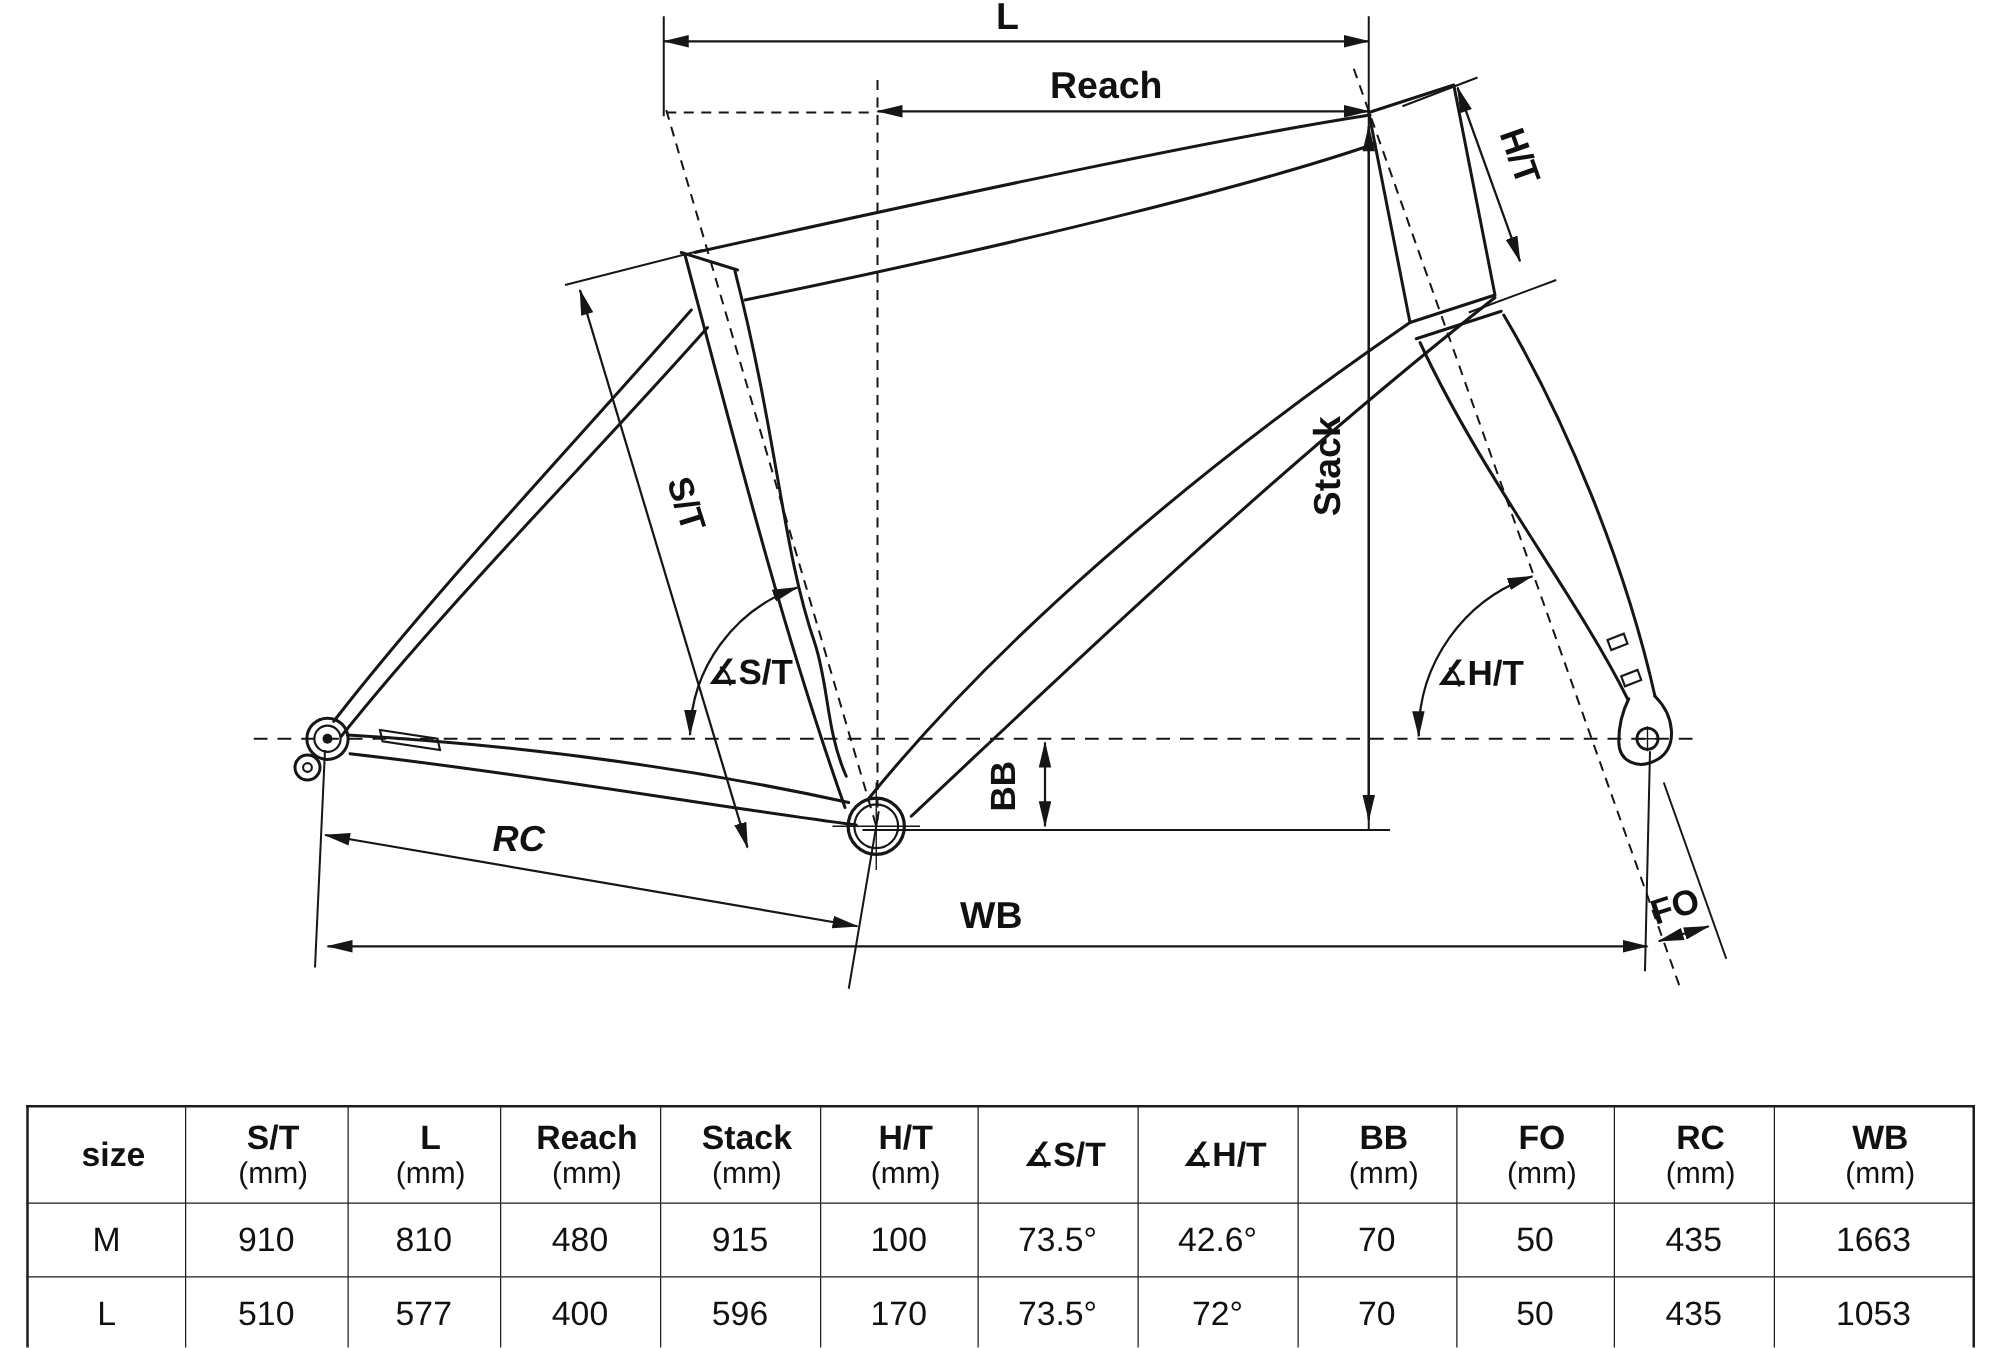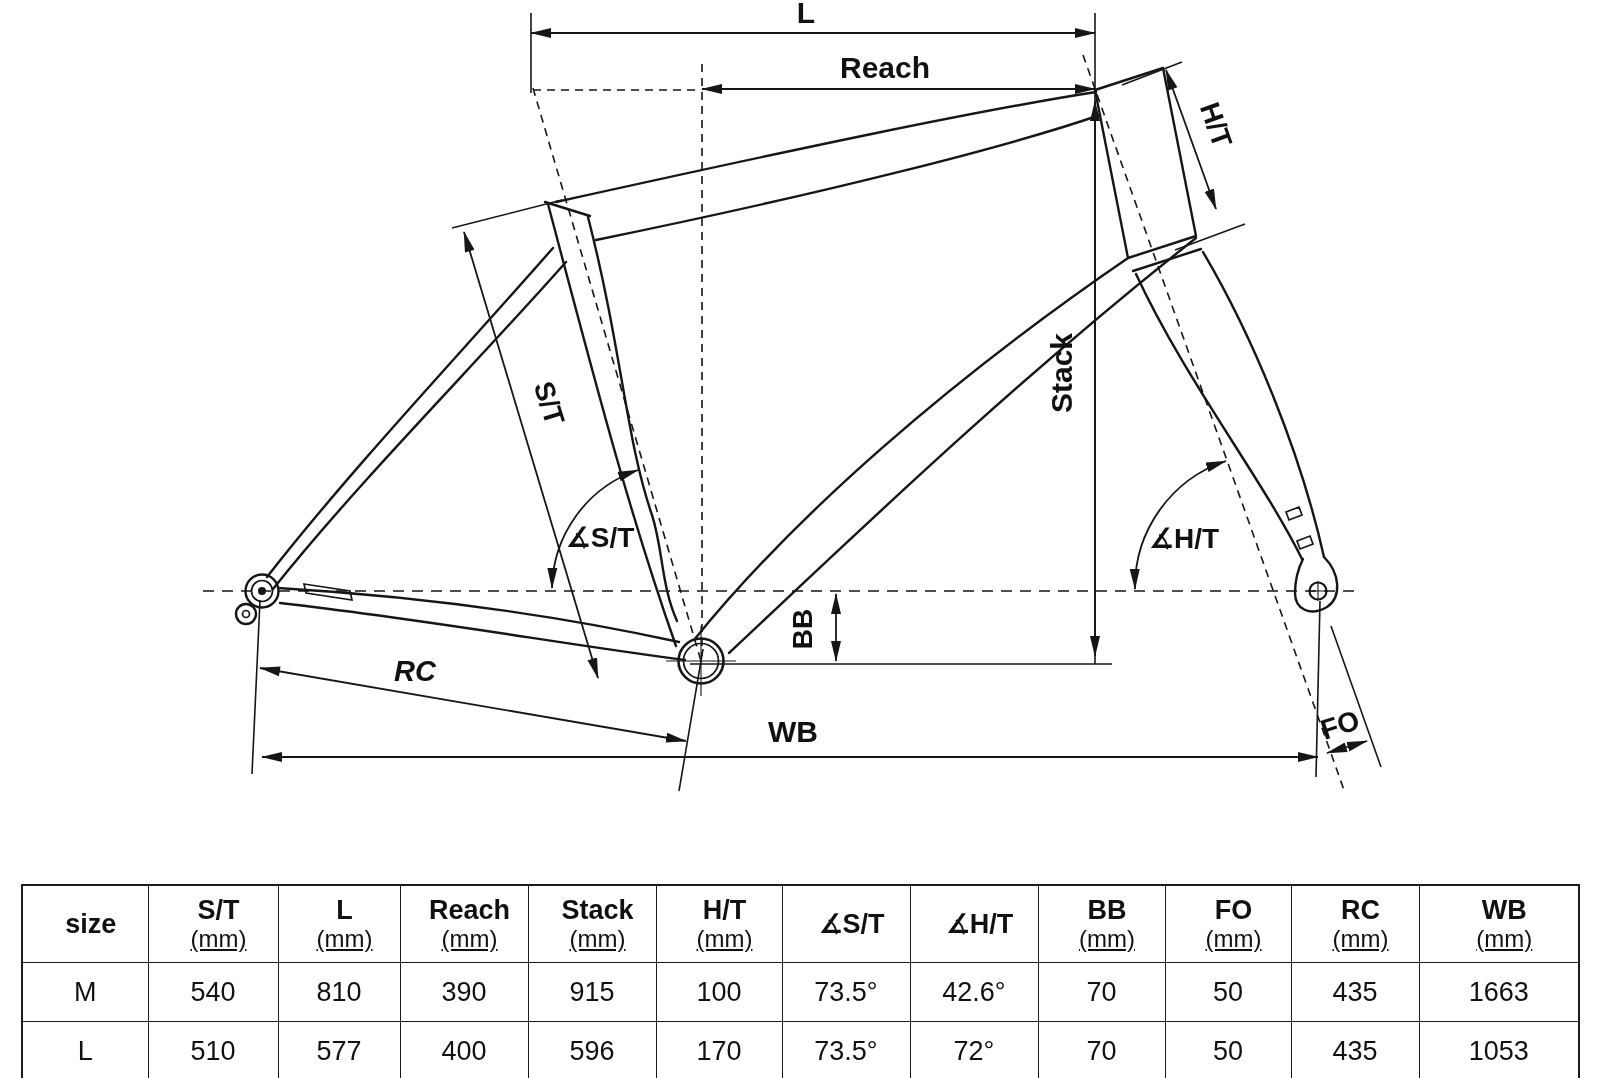--- a/index.html
+++ b/index.html
@@ -15,21 +15,21 @@
   .ext{fill:none;stroke:#161616;stroke-width:1.6;}
   .hair{fill:none;stroke:#161616;stroke-width:1.1;}
   .dash{fill:none;stroke:#161616;stroke-width:1.6;stroke-dasharray:8 6;}
   .dashlong{fill:none;stroke:#161616;stroke-width:1.6;stroke-dasharray:11 8;}
 
   .geo-table{position:absolute;left:21px;top:884px;width:1557px;border-collapse:collapse;table-layout:fixed;}
   .geo-table th,.geo-table td{border:1.6px solid #1c1c1c;text-align:center;vertical-align:middle;padding:0;}
   .geo-table{border:2.5px solid #1c1c1c;}
   .geo-table thead th{height:76px;font-size:27px;font-weight:bold;line-height:1.12;padding-left:11px;}
   .geo-table td{height:58px;font-size:27px;font-weight:normal;}
-  .geo-table .unit{display:block;font-size:24px;font-weight:normal;text-decoration:underline;}
+  .geo-table .unit{display:block;font-size:24px;font-weight:normal;}
   .geo-table .unit:empty{display:none;}
 </style>
 </head>
 <body>
 
 <div class="diagram-wrap">
 <svg width="1600" height="862" viewBox="0 0 1600 862" xmlns="http://www.w3.org/2000/svg">
   <defs>
     <marker id="aE" orient="auto" markerUnits="userSpaceOnUse" markerWidth="22" markerHeight="12" refX="20" refY="5">
       <path d="M0,0 L21,5 L0,10 Z" fill="#161616"></path>
@@ -149,23 +149,23 @@
       <th><span>∡H/T</span></th>
       <th><span>BB</span><span class="unit">(mm)</span></th>
       <th><span>FO</span><span class="unit">(mm)</span></th>
       <th><span>RC</span><span class="unit">(mm)</span></th>
       <th><span>WB</span><span class="unit">(mm)</span></th>
     </tr>
   </thead>
   <tbody>
     <tr>
       <td>M</td>
-      <td>540</td>
+      <td>910</td>
       <td>810</td>
-      <td>390</td>
+      <td>480</td>
       <td>915</td>
       <td>100</td>
       <td>73.5°</td>
       <td>42.6°</td>
       <td>70</td>
       <td>50</td>
       <td>435</td>
       <td>1663</td>
     </tr>
     <tr>

